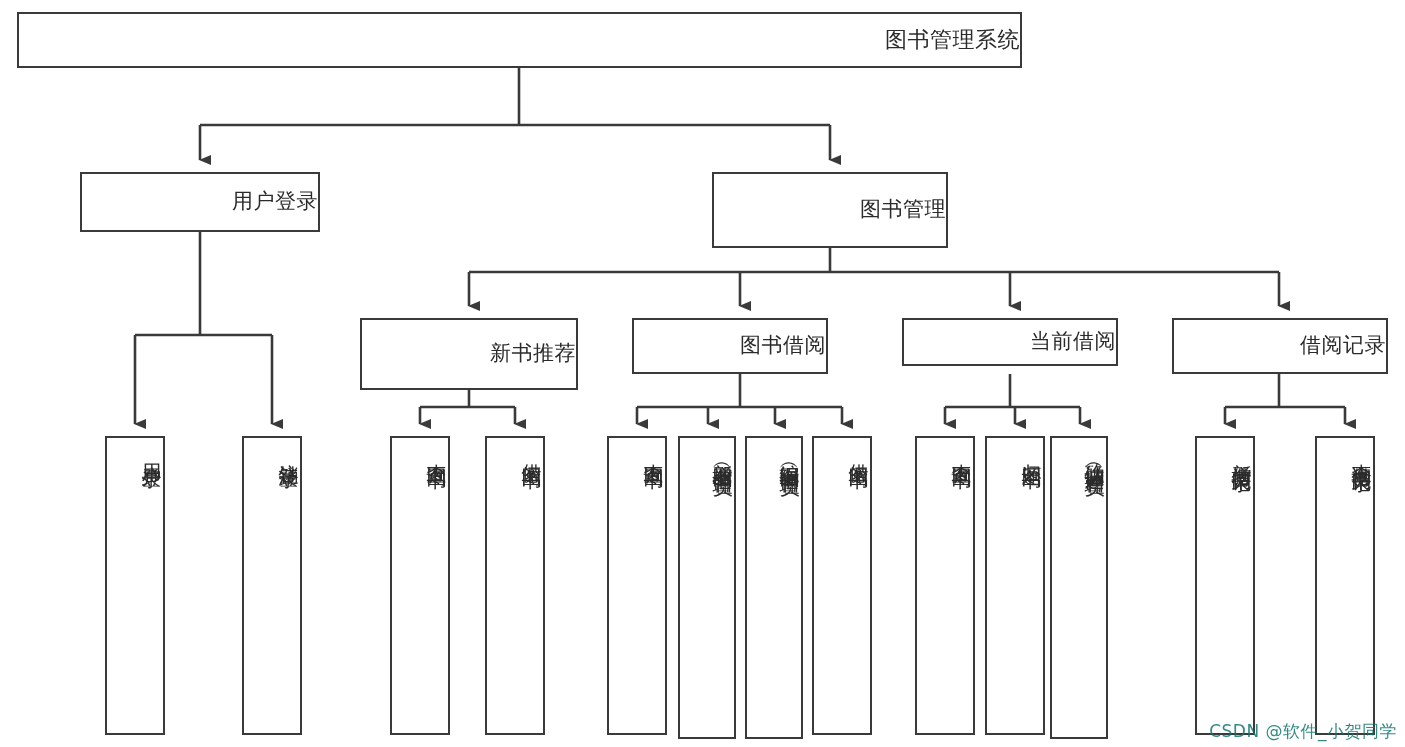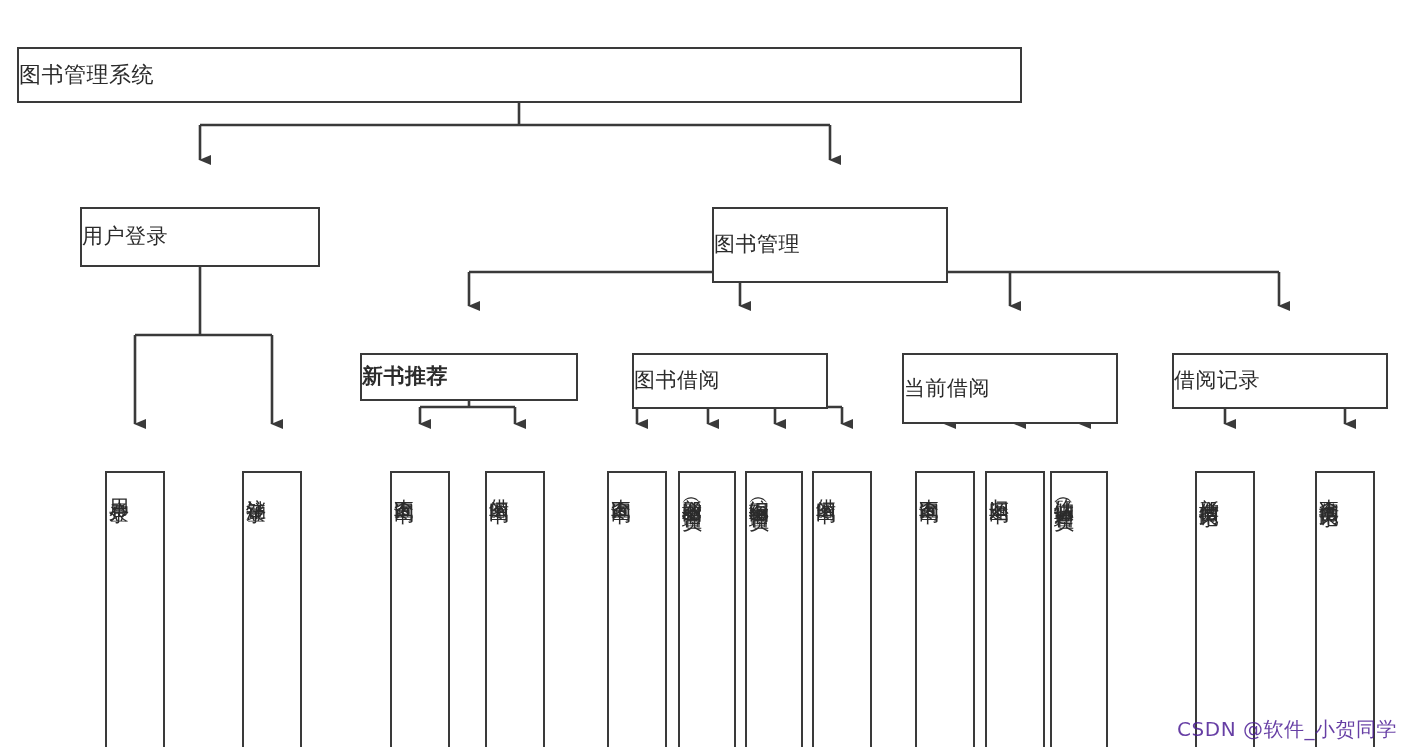--- a/index.html
+++ b/index.html
@@ -22,23 +22,22 @@
     pointer-events:none;
   }
   
   .node{
     position:absolute;
     box-sizing:border-box;
     border:2px solid #3a3a3a;
     background:#ffffff;
     display:flex;
     align-items:center;
-    justify-content:flex-start;
+    justify-content:flex-end;
     color:#2b2b2b;
-    margin-top:35px;
   }
   .node .lbl{
     display:block;
     white-space:nowrap;
     letter-spacing:0.5px;
   }
   
   .node.horiz .lbl{
     font-size:21px;
     line-height:1.1;
@@ -55,22 +54,22 @@
     font-size:20px;
     line-height:1.18;
     letter-spacing:2px;
     white-space:nowrap;
   }
   
   #watermark{
     position:absolute;
     right:8px;
     bottom:4px;
-    font-size:20px;
-    color:#4c1d95;
+    font-size:17px;
+    color:#0f766e;
     opacity:.85;
     white-space:nowrap;
     letter-spacing:.5px;
     font-family:"DejaVu Sans","Liberation Sans",sans-serif;
   }
 </style>
 </head>
 <body>
 
 <div id="canvas">
@@ -130,29 +129,29 @@
   </div>
 
   <div class="node horiz" style="left:80px;top:172px;width:240px;height:60px;">
     <span class="lbl">用户登录</span>
   </div>
 
   <div class="node horiz" style="left:712px;top:172px;width:236px;height:76px;">
     <span class="lbl">图书管理</span>
   </div>
 
-  <div class="node horiz" style="left:360px;top:318px;width:218px;height:48px;font-weight:bold;">
+  <div class="node horiz" style="left:360px;top:318px;width:218px;height:72px;">
     <span class="lbl">新书推荐</span>
   </div>
 
   <div class="node horiz" style="left:632px;top:318px;width:196px;height:56px;">
     <span class="lbl">图书借阅</span>
   </div>
 
-  <div class="node horiz" style="left:902px;top:318px;width:216px;height:71px;">
+  <div class="node horiz" style="left:902px;top:318px;width:216px;height:48px;">
     <span class="lbl">当前借阅</span>
   </div>
 
   <div class="node horiz" style="left:1172px;top:318px;width:216px;height:56px;font-family:Liberation Serif, serif;">
     <span class="lbl">借阅记录</span>
   </div>
 
   <div class="node vert" style="left:105px;top:436px;width:60px;height:299px;">
     <span class="lbl">用户登录</span>
   </div>

